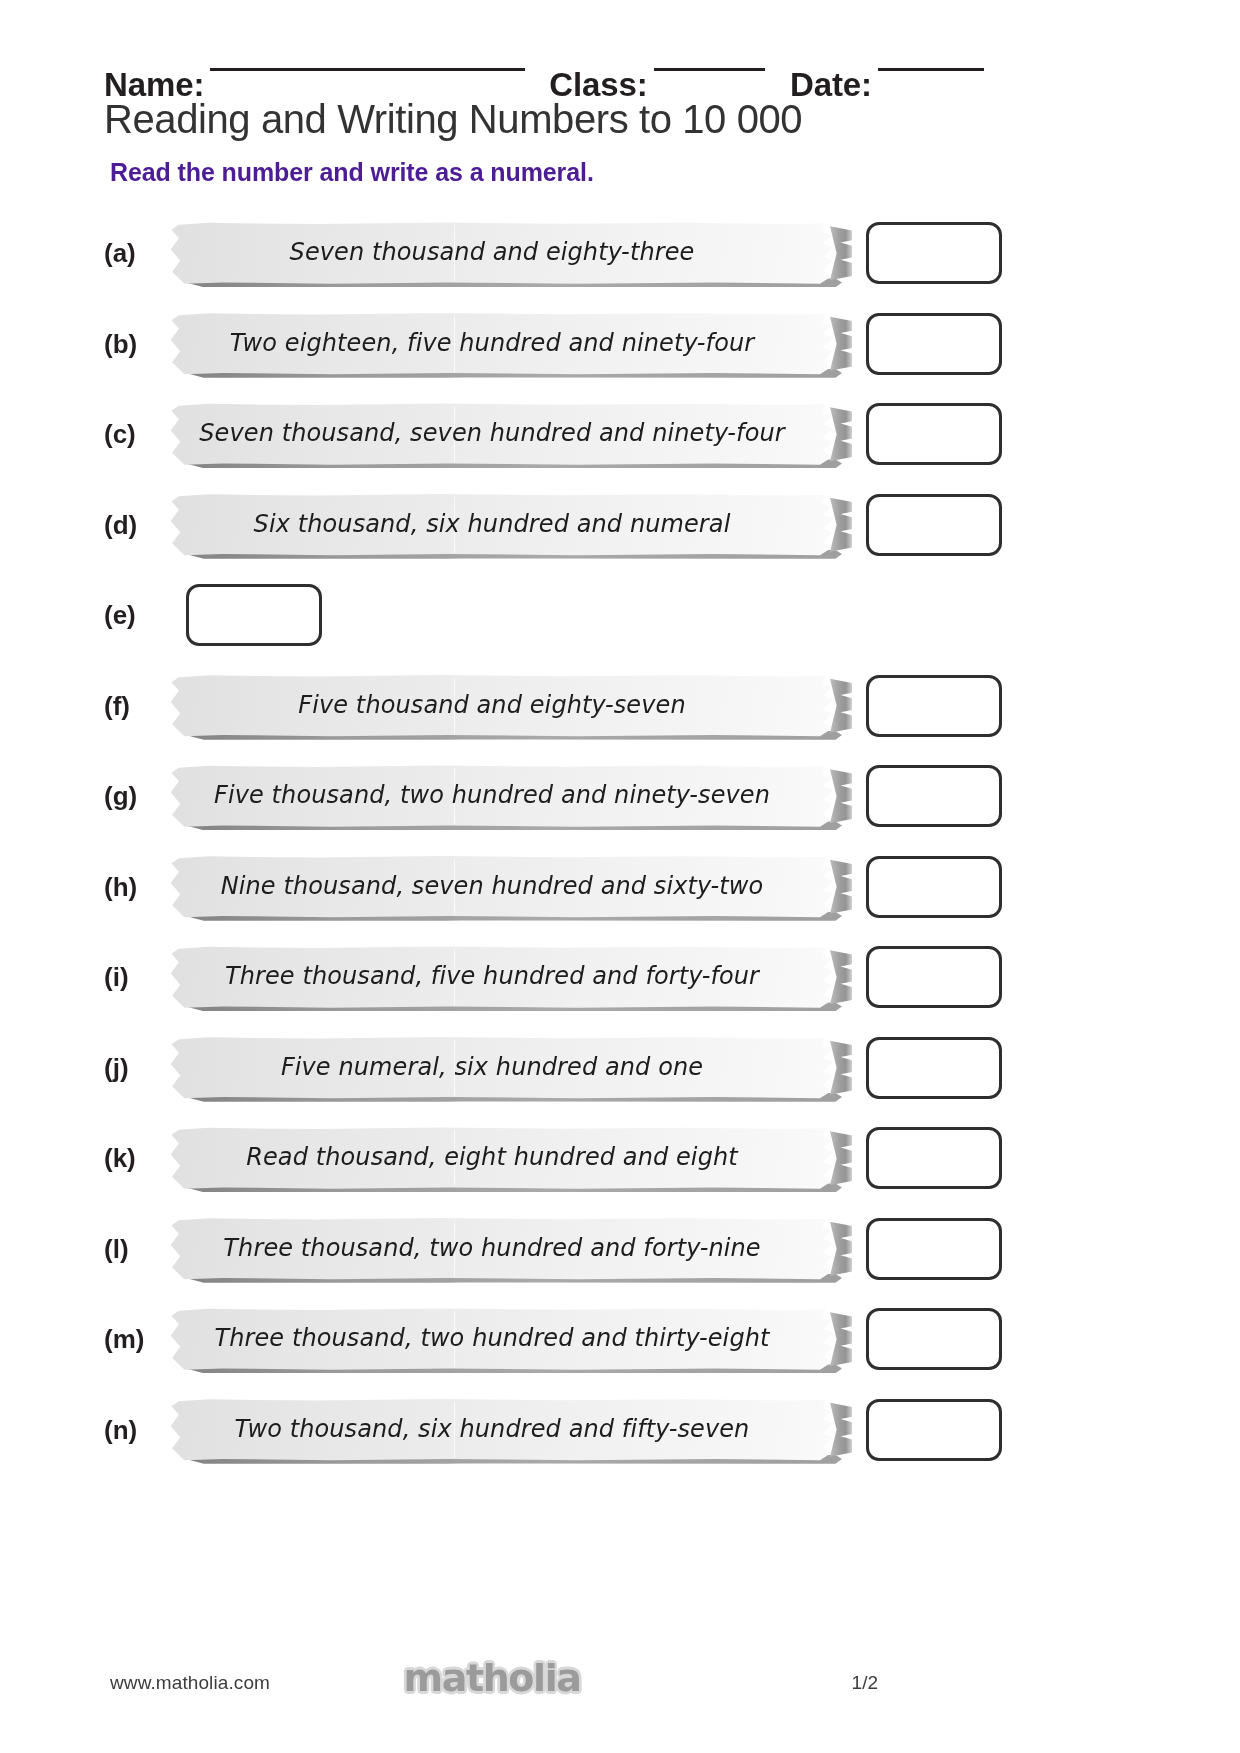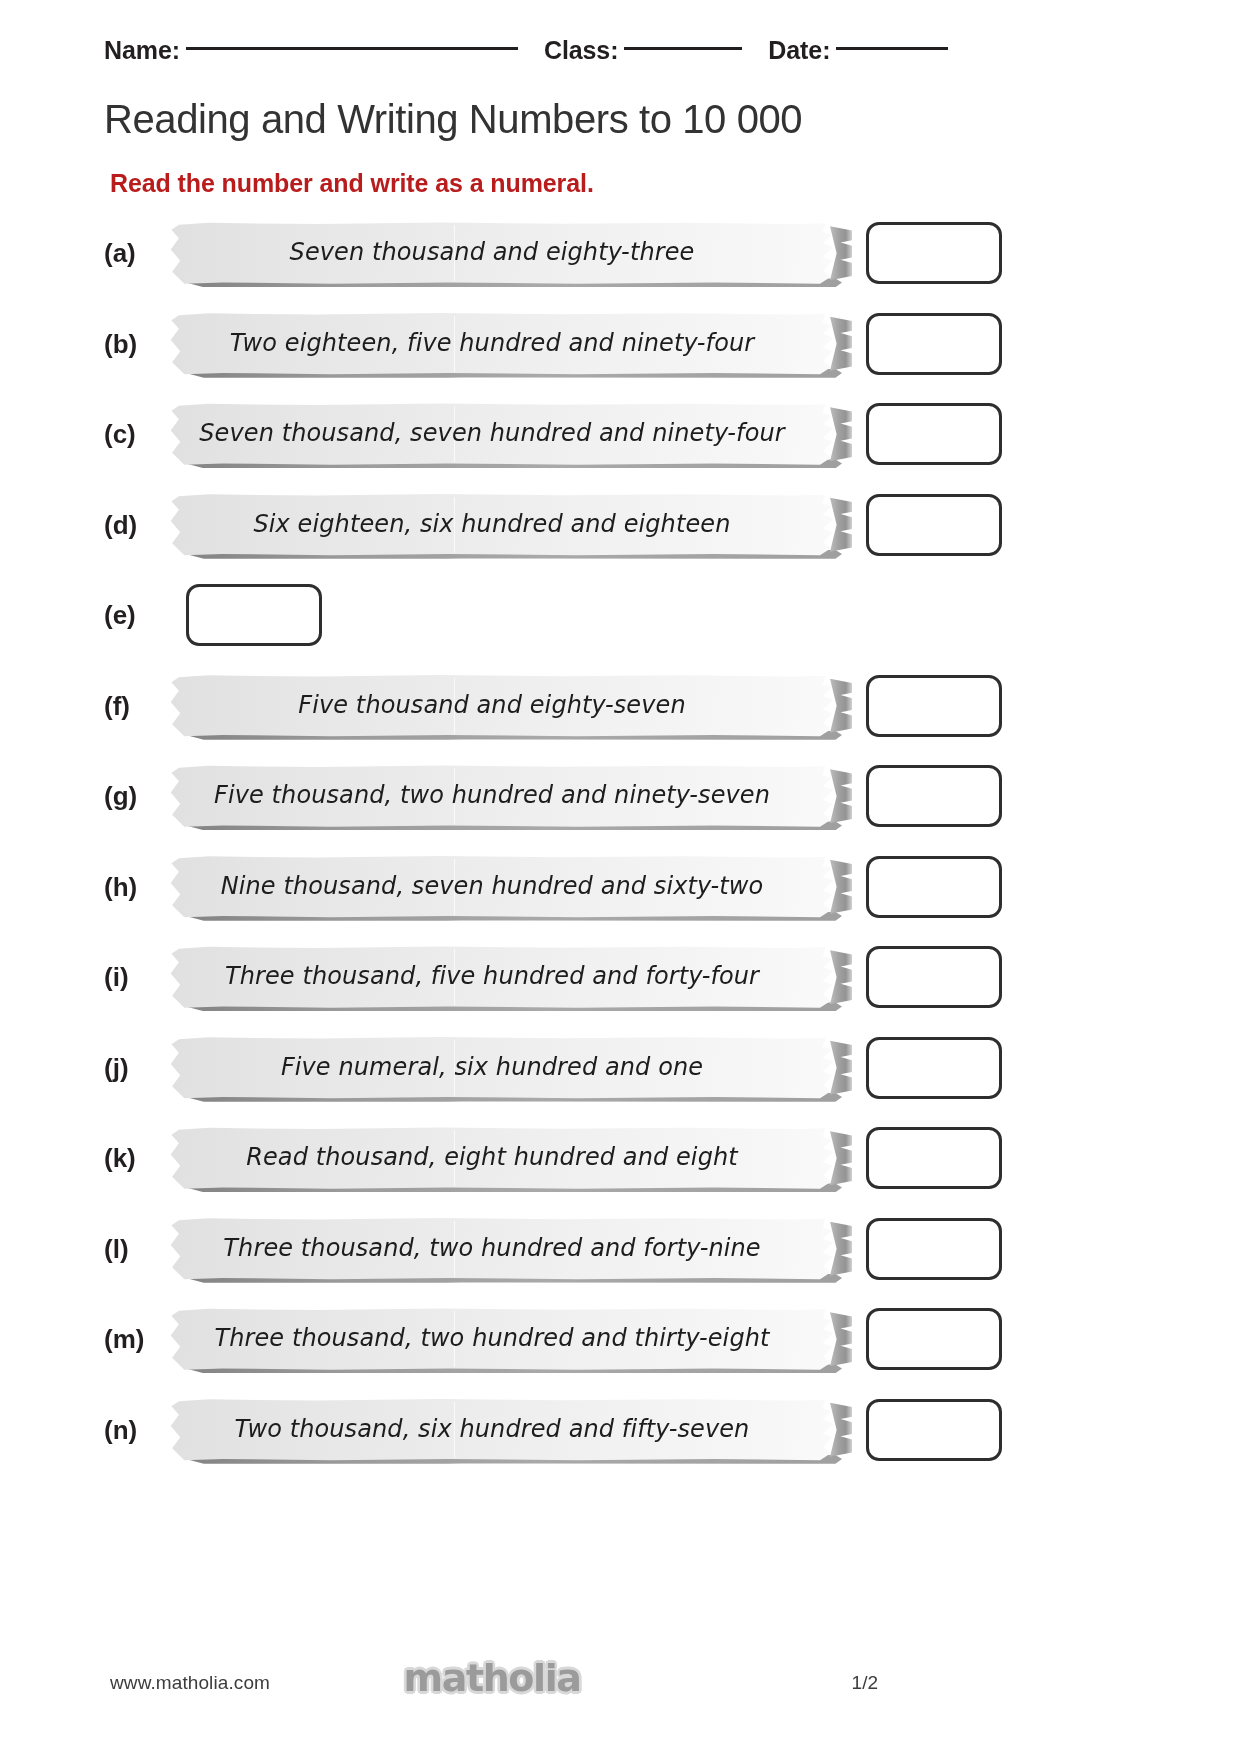--- a/index.html
+++ b/index.html
@@ -21,25 +21,25 @@
     position: relative;
     width: 1240px;
     height: 1753px;
     padding: 0;
   }
 
   
   .meta-row {
     position: absolute;
     left: 104px;
-    top: 38px;
+    top: 68px;
     width: 880px;
     display: flex;
-    align-items: center;
-    font-size: 25px;
+    align-items: flex-start;
+    font-size: 33px;
     font-weight: bold;
     letter-spacing: -0.1px;
     color: #231f20;
   }
   .meta-label { white-space: nowrap; line-height: 1; }
   .meta-rule {
     border-bottom: 3px solid #231f20;
     height: 1px;
     margin: 0 0 4px 6px;
   }
@@ -59,22 +59,21 @@
     color: #333333;
     line-height: 1.1;
   }
   .worksheet-subtitle {
     position: absolute;
     left: 110px;
     top: 158px;
     font-size: 25px;
     font-weight: bold;
     letter-spacing: -0.1px;
-    color: #b91c1c;
-    margin-top: 11px;
+    color: #4c1d95;
   }
 
   
   .questions {
     position: absolute;
     left: 0;
     top: 208px;
     width: 1240px;
   }
 
@@ -279,21 +278,21 @@
       <div class="answer-box"></div>
     </div>
 
     <div class="qrow">
       <div class="qlabel">(d)</div>
       <div class="ribbon-wrap">
         <div class="ribbon-shadow"></div>
         <div class="ribbon"></div>
         <div class="ribbon-crease"></div>
         <div class="ribbon-tail"></div>
-        <div class="qtext">Six eighteen, six hundred and eighteen</div>
+        <div class="qtext">Six thousand, six hundred and numeral</div>
       </div>
       <div class="answer-box"></div>
     </div>
 
     <div class="qrow">
       <div class="qlabel">(e)</div>
       <div class="answer-box"></div>
     </div>
 
     <div class="qrow">

